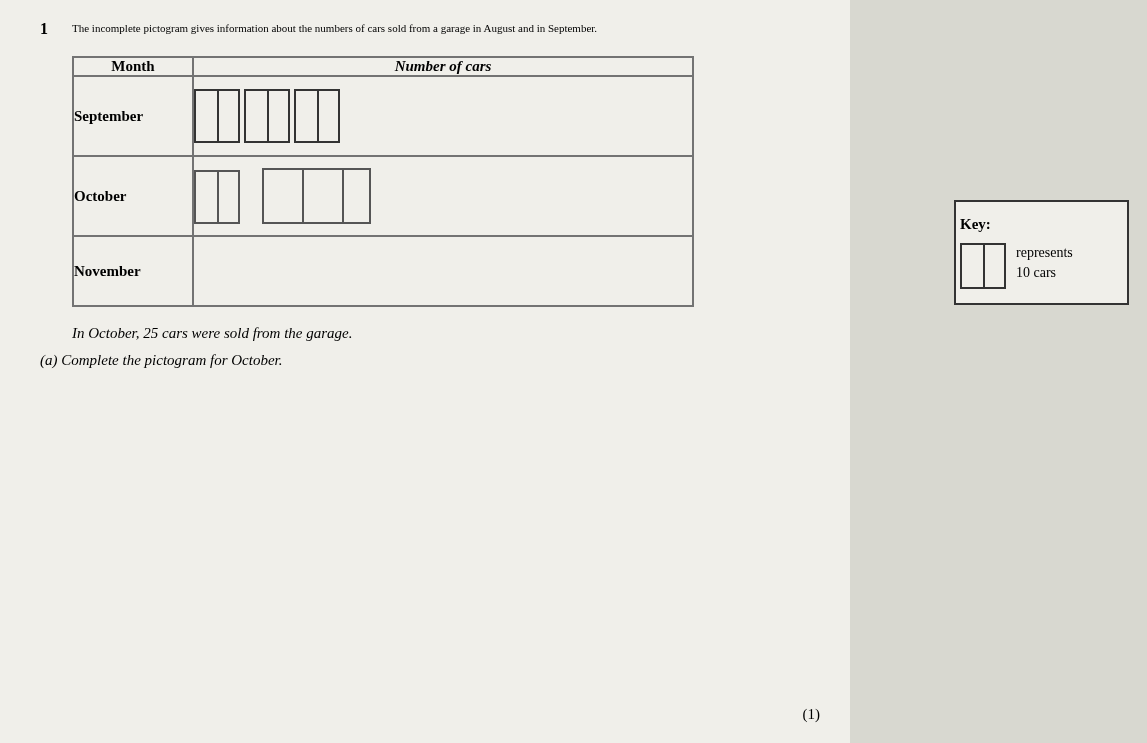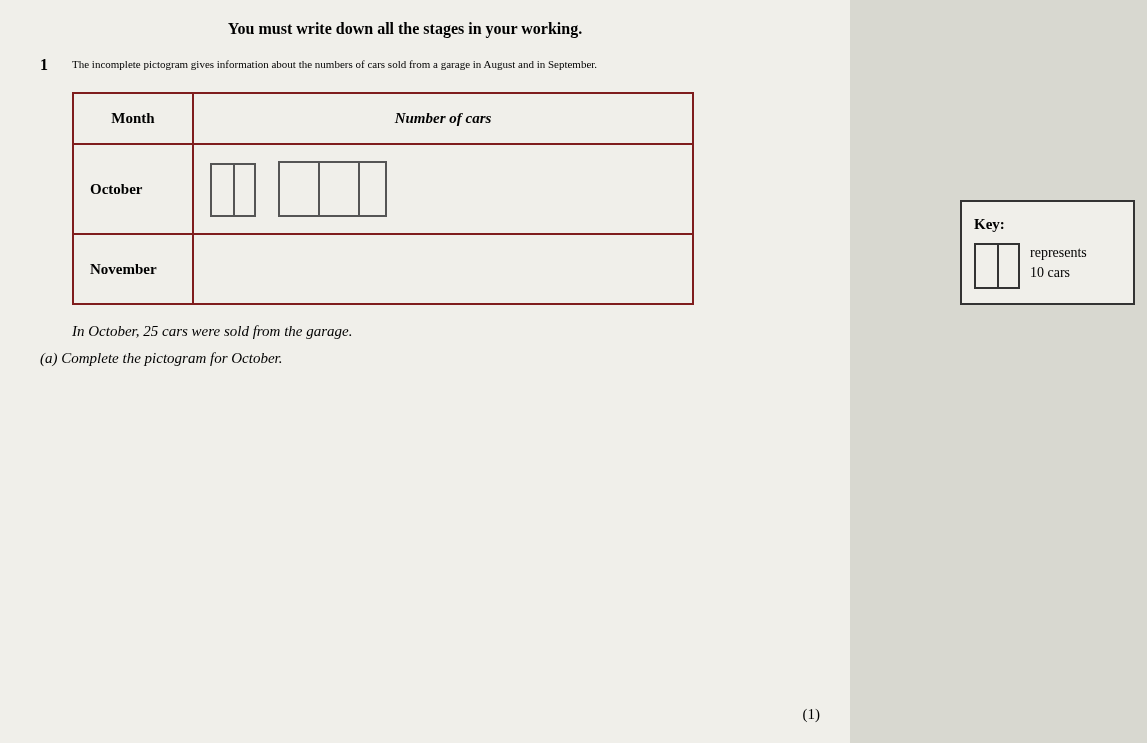--- a/index.html
+++ b/index.html
@@ -43,22 +43,22 @@
       line-height: 1.5;
       max-width: 660px;
     }
     .pictogram-table {
       border-collapse: collapse;
       margin-left: 32px;
       margin-bottom: 18px;
       border: 2px solid #333;
     }
     .pictogram-table td, .pictogram-table th {
-      border: 2px solid #7f1d1d;
-      padding: 16px;
+      border: 2px solid #737373;
+      padding: 0;
     }
     .month-cell {
       width: 120px;
       font-weight: bold;
       font-size: 15px;
       padding: 10px 10px;
       vertical-align: middle;
     }
     .header-month {
       font-weight: bold;
@@ -139,24 +139,24 @@
     }
     .marks {
       position: absolute;
       bottom: 20px;
       right: 30px;
       font-size: 15px;
     }
     
     .key-box {
       position: absolute;
-      right: 12px;
+      right: 18px;
       top: 200px;
       border: 2px solid #333;
-      padding: 14px 12px;
+      padding: 14px 4px;
       background: #f0efea;
       width: 175px;
     }
     .key-title {
       font-weight: bold;
       font-size: 15px;
       margin-bottom: 10px;
     }
     .key-content {
       display: flex;
@@ -181,39 +181,52 @@
     .key-text {
       font-size: 14px;
       line-height: 1.4;
     }
   </style>
 </head>
 <body>
 
 <div class="page">
 
-  <div class="instruction-header">
-    <span>You must write down all the stages in your working.</span>
-  </div>
 
   <div class="question-block">
     <span class="question-number">1</span>
     <span class="question-text">The incomplete pictogram gives information about the numbers of cars sold from a garage in August and in September.</span>
   </div>
 
   <table class="pictogram-table">
     <thead>
       <tr>
         <th class="header-month">Month</th>
         <th class="header-cars">Number of cars</th>
       </tr>
     </thead>
     <tbody>
 
 
+      <tr>
+        <td class="month-cell">September</td>
+        <td class="cars-cell">
+          <div class="car-icons">
+            <div class="car-box">
+                <div class="car-box-divider"></div>
+              </div>
+            <div class="car-box">
+                <div class="car-box-divider"></div>
+              </div>
+            <div class="car-box">
+                <div class="car-box-divider"></div>
+              </div>
+          </div>
+        </td>
+      </tr>
 
       <tr>
         <td class="month-cell">October</td>
         <td class="cars-cell">
           <div class="october-cars">
 
             <div class="oct-box">
               <div class="oct-box-div"></div>
             </div>
             <div style="display:inline-block; width:10px;"></div>

